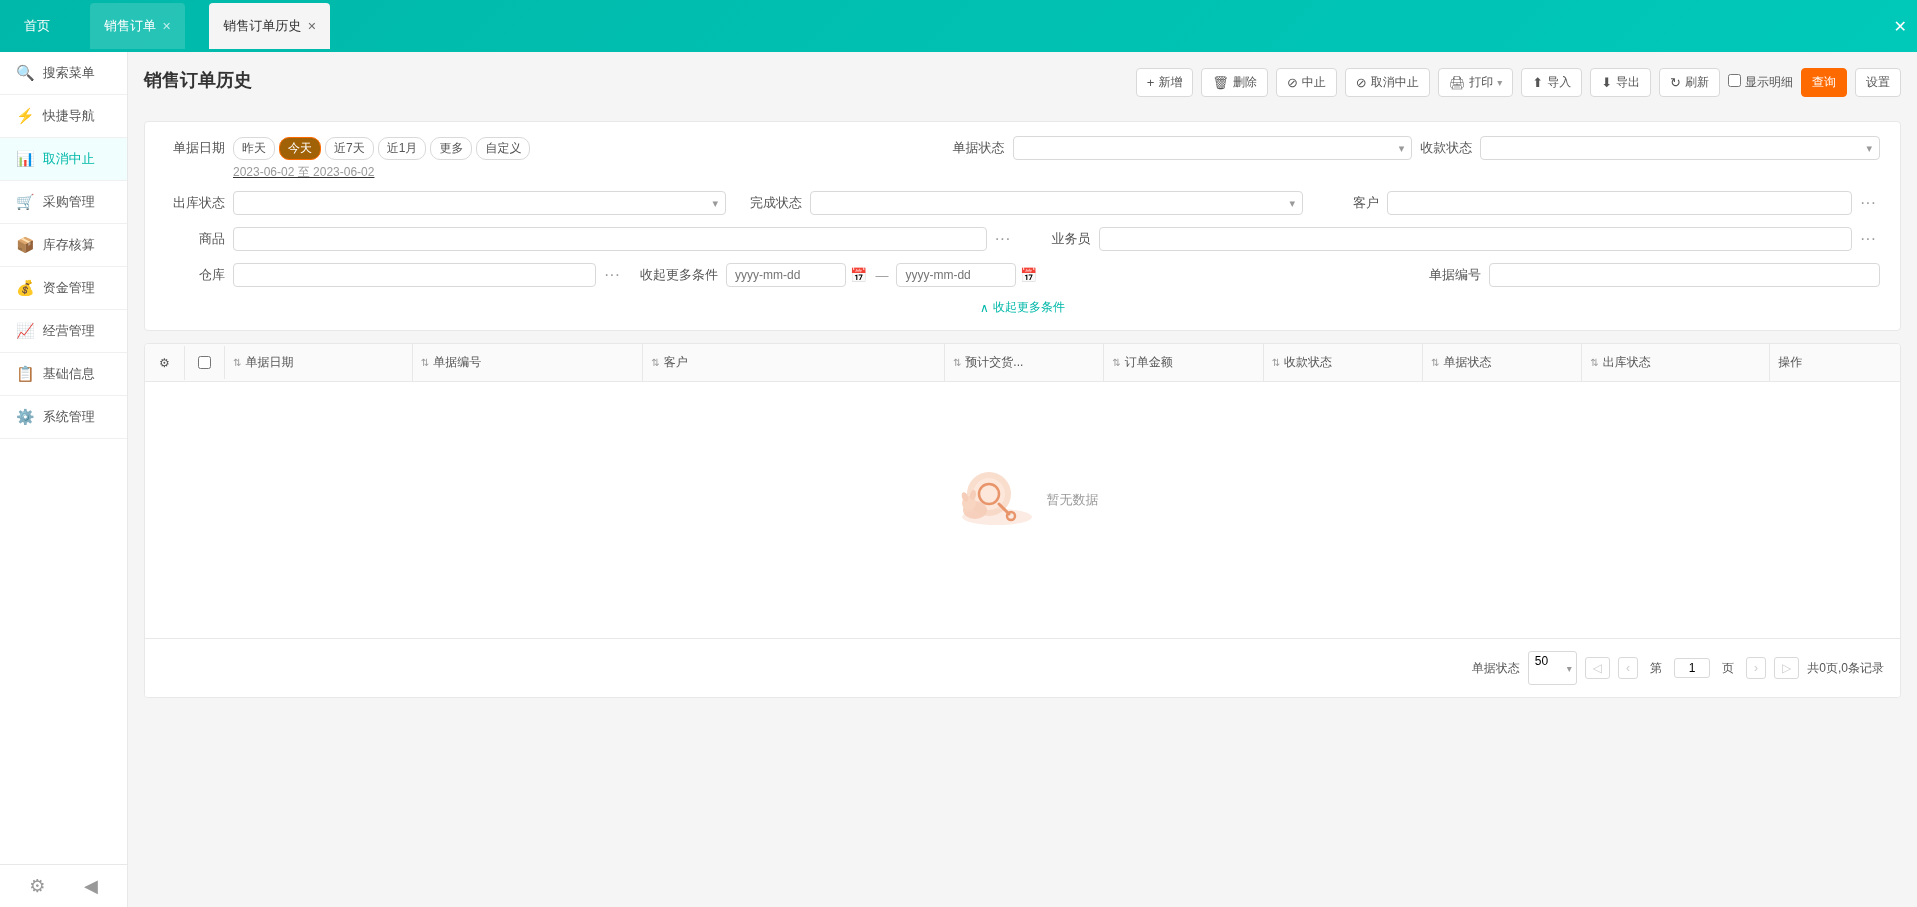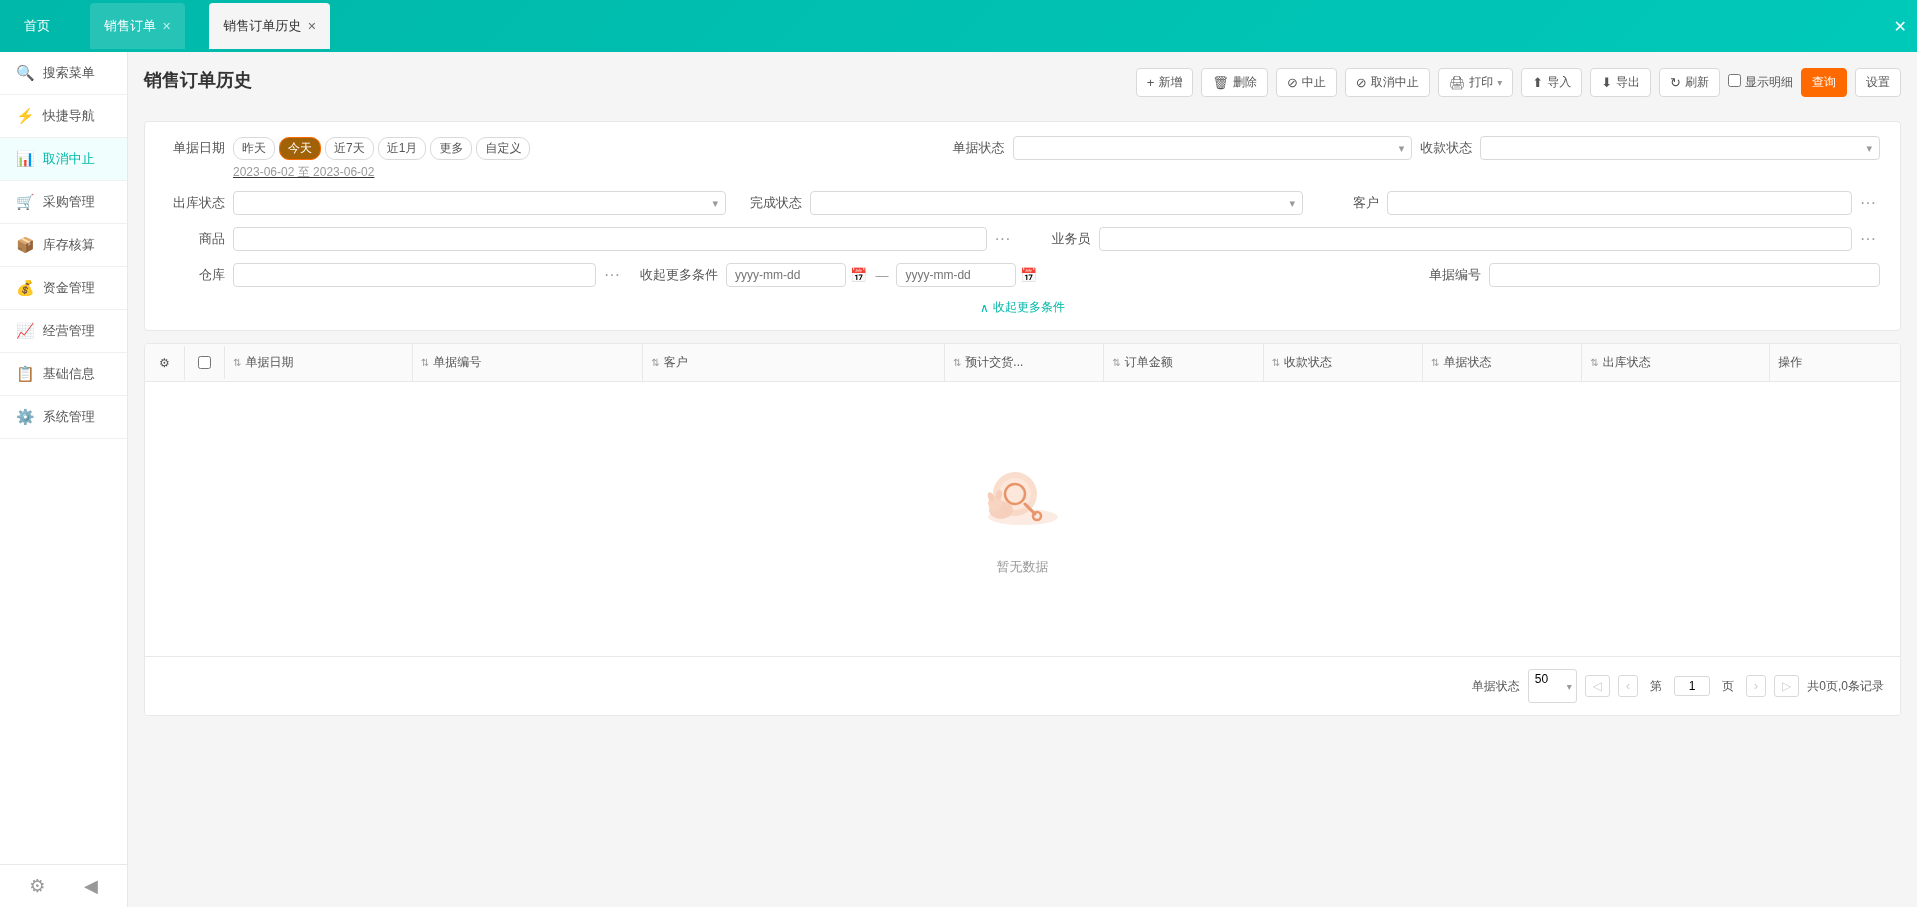--- a/index.html
+++ b/index.html
@@ -291,23 +291,23 @@
     .th-customer { flex: 2; min-width: 120px; }
     .th-delivery { flex: 1; min-width: 80px; }
     .th-amount { flex: 1; min-width: 80px; }
     .th-receipt-status { flex: 1; min-width: 80px; }
     .th-order-status { flex: 1; min-width: 80px; }
     .th-out-status { flex: 1.2; min-width: 90px; }
     .th-action { flex: 0.8; min-width: 60px; }
 
     .table-empty {
       display: flex;
-      flex-direction: column;
-      align-items: center;
-      justify-content: space-between;
+      flex-direction: row;
+      align-items: center;
+      justify-content: center;
       padding: 60px 0 80px;
       color: #999;
       font-size: 13px;
     }
     .empty-icon {
       width: 100px;
       height: 100px;
       margin-bottom: 16px;
     }
 

